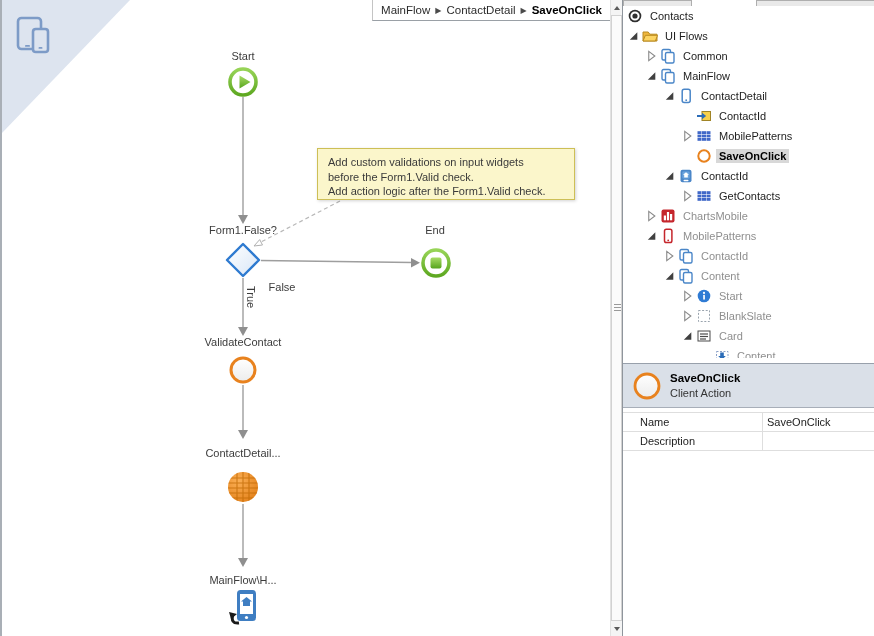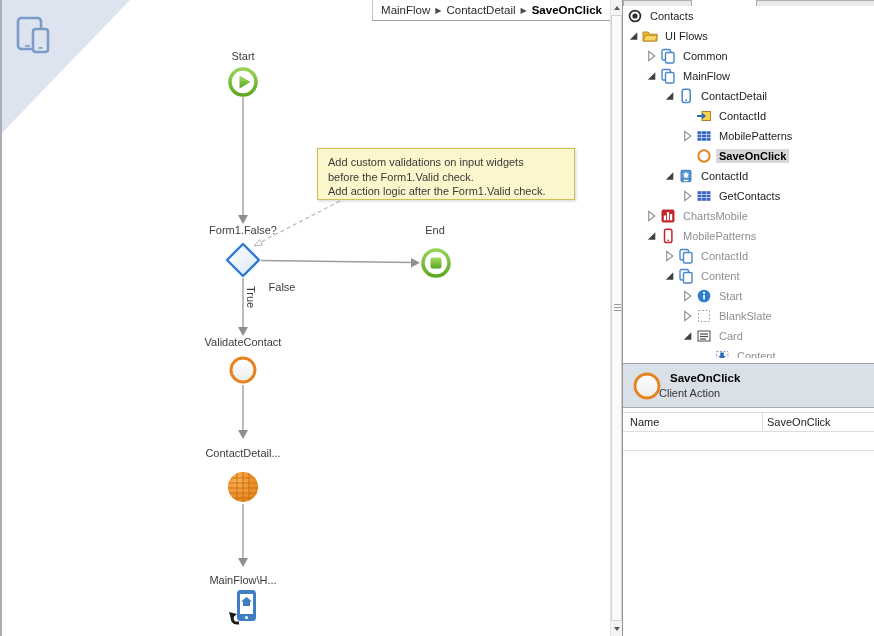--- a/index.html
+++ b/index.html
@@ -46,24 +46,24 @@
   .ticon{width:16px;height:16px;flex:0 0 16px;display:flex;align-items:center;justify-content:center;margin-right:4px;}
   .tlabel{padding:1px 3px;}
   .trow.bold .tlabel{font-weight:bold;color:#000;}
   .trow.sel .tlabel{background:#d8d8d8;}
 
   
   #prop-header{position:absolute;left:0;top:363px;right:0;height:45px;background:#dae0e8;
     border-top:1px solid #98a0ab;border-bottom:1px solid #a7aeb8;box-sizing:border-box;}
   #prop-icon{position:absolute;left:9px;top:7px;}
   #prop-title{position:absolute;left:47px;top:8px;font-size:11.5px;font-weight:bold;color:#000;}
-  #prop-subtitle{position:absolute;left:36px;top:23px;font-size:11px;color:#333;}
+  #prop-subtitle{position:absolute;left:47px;top:23px;font-size:11px;color:#333;}
   #prop-rows{position:absolute;left:0;top:412px;right:0;border-top:1px solid #dedede;}
   .prow{display:flex;height:18px;border-bottom:1px solid #dedede;font-size:11px;align-items:center;}
-  .pname{width:140px;flex:0 0 140px;border-right:1px solid #dedede;padding-left:7px;box-sizing:border-box;height:100%;display:flex;align-items:center;color:#1d1d1d;}
+  .pname{width:140px;flex:0 0 140px;border-right:1px solid #dedede;padding-left:17px;box-sizing:border-box;height:100%;display:flex;align-items:center;color:#1d1d1d;}
   .pval{flex:1;padding-left:4px;color:#1d1d1d;height:100%;display:flex;align-items:center;}
 </style>
 </head>
 <body>
 
 <div id="app">
 
   <div id="canvas">
     <div id="corner"></div>
     <svg id="corner-icon" width="42" height="42" viewBox="0 0 42 42">
@@ -495,17 +495,18 @@
       </svg>
       <div id="prop-title">SaveOnClick</div>
       <div id="prop-subtitle">Client Action</div>
     </div>
     <div id="prop-rows">
         <div class="prow">
           <div class="pname">Name</div>
           <div class="pval">SaveOnClick</div>
         </div>
         <div class="prow">
+          <div class="pname">Description</div>
           <div class="pval"></div>
         </div>
       </div>
   </div>
 </div>
 
 </body></html>

